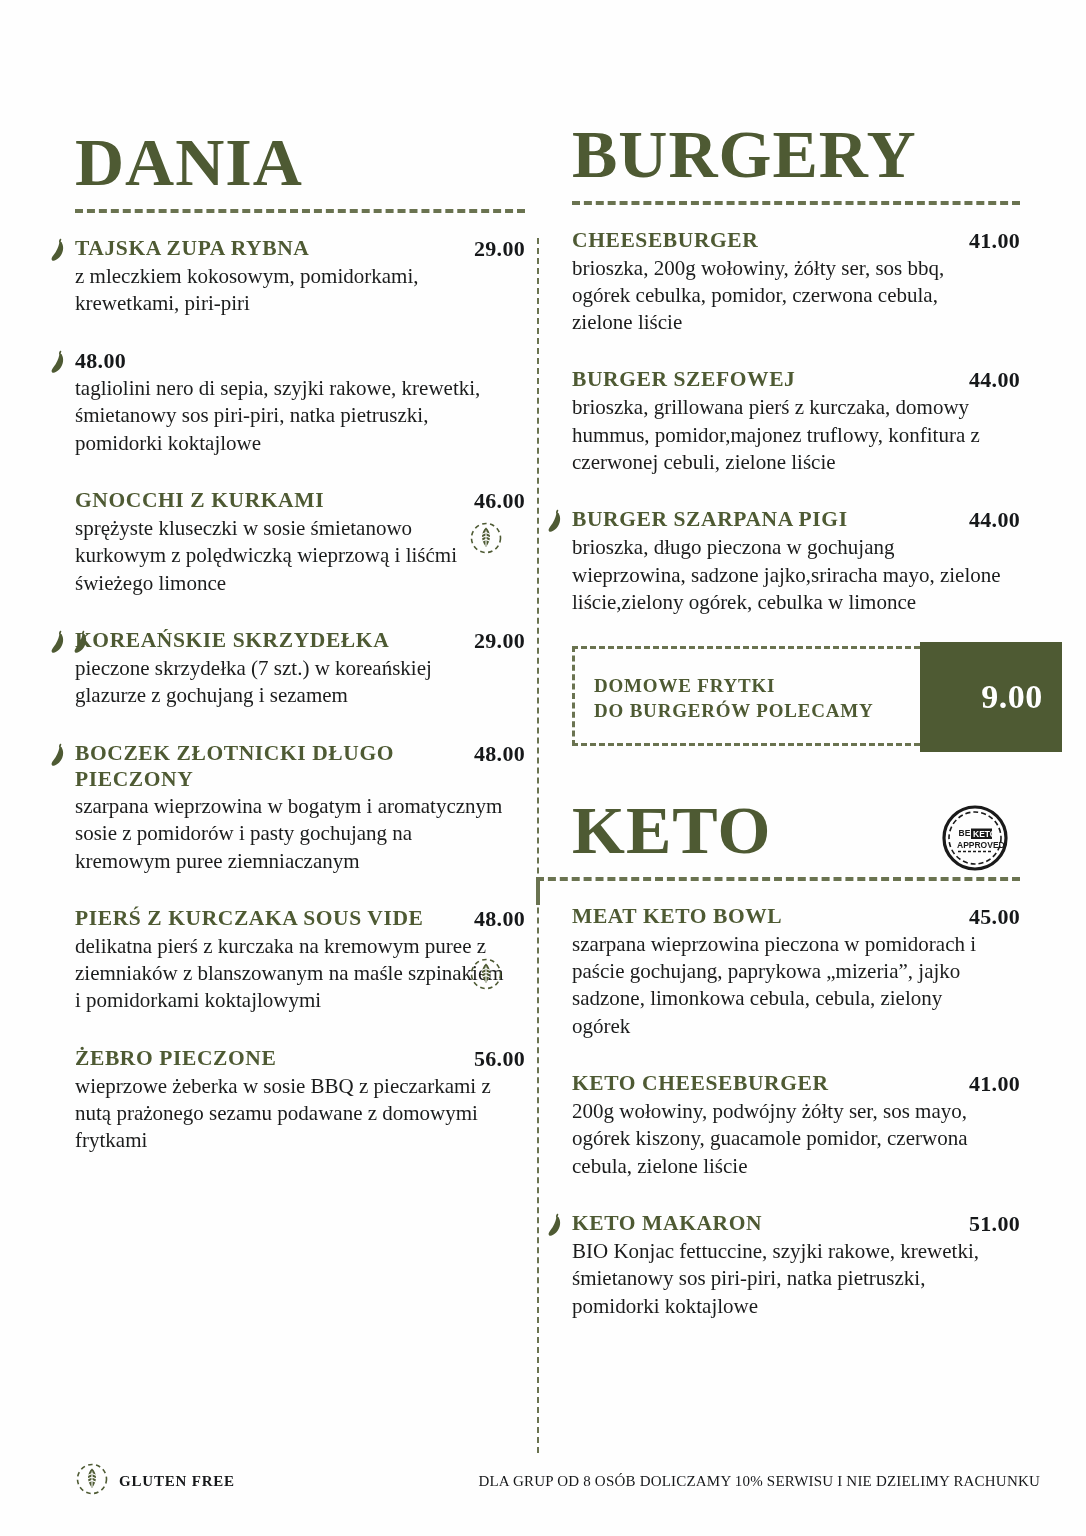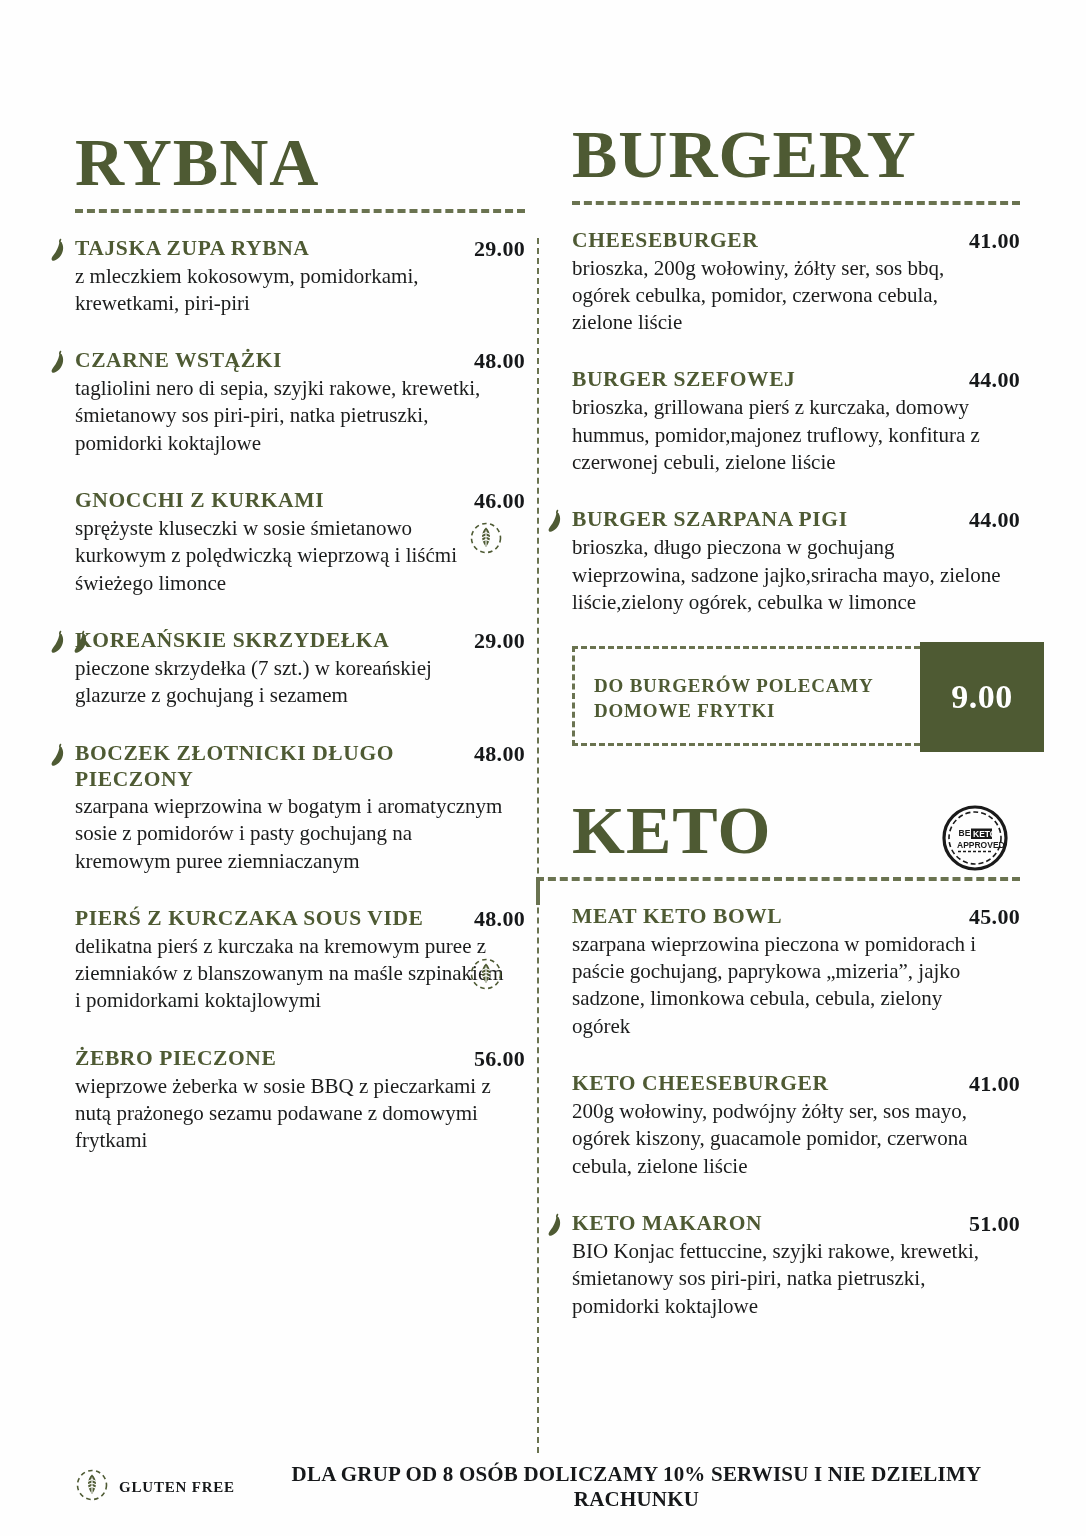--- a/index.html
+++ b/index.html
@@ -109,23 +109,23 @@
     box-sizing:border-box;
   }
   .promo-text{
     position:absolute;left:22px;top:28px;
     font-weight:bold;font-size:19px;
     letter-spacing:0.8px;line-height:1.30;
     color:#4e5a33;text-transform:uppercase;
   }
   .promo-price-box{
     position:absolute;left:348px;top:-4px;
-    width:124px;height:110px;
+    width:100px;height:110px;
     background:#4e5a33;
-    display:flex;align-items:center;justify-content:center;
+    display:flex;align-items:center;justify-content:center;padding-left:42px;
   }
   .promo-price{
     color:#fff;font-weight:bold;font-size:34px;letter-spacing:0.5px;
   }
 
   
   .keto-row{position:relative;display:flex;align-items:flex-end;}
   .keto-stamp{
     position:absolute;right:12px;bottom:6px;
     width:66px;height:66px;
@@ -135,35 +135,35 @@
   .footer{
     position:absolute;left:75px;top:1462px;width:965px;
     display:flex;align-items:center;gap:38px;
   }
   .gf-foot{display:flex;align-items:center;gap:10px;flex:0 0 auto;}
   .gf-foot-label{
     font-weight:bold;font-size:15px;letter-spacing:0.8px;
     color:#16181a;text-transform:uppercase;
   }
   .foot-note{
-    flex:1 1 auto;text-align:center;
-    font-weight:bold;font-size:21px;letter-spacing:0.2px;
+    flex:1 1 auto;text-align:right;
+    font-weight:normal;font-size:15px;letter-spacing:0.2px;
     color:#16181a;text-transform:uppercase;
     margin-left:-40px;
   }
 </style>
 </head>
 <body>
 
 <div class="page">
 
   <div class="vdivider"></div>
 
   <div class="col-left">
-    <div class="section-title">RYBNA</div>
+    <div class="section-title">DANIA</div>
     <div class="title-rule"></div>
     <div id="dania-items">
         <div class="item">
           <span class="chili-wrap">
             <svg class="chili" width="22" height="26" viewBox="0 0 22 26">
               <path d="M13.5 2.5 C12.5 4 12.8 5.4 13.9 6.2" stroke="#4e5a33" stroke-width="1.6" fill="none" stroke-linecap="round"></path>
               <path d="M14.6 5.6 C17.2 9.5 16.6 16 12.2 20.6 C9.6 23.3 6.6 24.3 5.2 23.4 C4 22.6 4.6 20.4 6.4 18.2 C9.6 14.2 11.6 9.8 12.2 6.2 C12.4 5.2 14 4.6 14.6 5.6 Z" fill="#4e5a33"></path>
             </svg>
           </span>
           <div class="item-head">
@@ -173,21 +173,20 @@
           <div class="item-desc">z mleczkiem kokosowym, pomidorkami, krewetkami, piri-piri</div>
         </div>
         <div class="item">
           <span class="chili-wrap">
             <svg class="chili" width="22" height="26" viewBox="0 0 22 26">
               <path d="M13.5 2.5 C12.5 4 12.8 5.4 13.9 6.2" stroke="#4e5a33" stroke-width="1.6" fill="none" stroke-linecap="round"></path>
               <path d="M14.6 5.6 C17.2 9.5 16.6 16 12.2 20.6 C9.6 23.3 6.6 24.3 5.2 23.4 C4 22.6 4.6 20.4 6.4 18.2 C9.6 14.2 11.6 9.8 12.2 6.2 C12.4 5.2 14 4.6 14.6 5.6 Z" fill="#4e5a33"></path>
             </svg>
           </span>
           <div class="item-head">
-            <div class="item-name">CZARNE WSTĄŻKI</div>
             <div class="item-price">48.00</div>
           </div>
           <div class="item-desc">tagliolini nero di sepia, szyjki rakowe, krewetki, śmietanowy sos piri-piri, natka pietruszki, pomidorki koktajlowe</div>
         </div>
         <div class="item">
           <span class="gf-badge" style="top:34px"><svg viewBox="0 0 34 34" width="34" height="34">
               <circle cx="17" cy="17" r="14.5" fill="none" stroke="#4e5a33" stroke-width="1.6" stroke-dasharray="4.5 3.5"></circle>
               <path d="M17 6.5 C12 11 11.5 19 17 26 C22.5 19 22 11 17 6.5 Z" fill="#4e5a33"></path>
               <path d="M17 9.5 L17 25" stroke="#fefefe" stroke-width="1.1"></path>
               <path d="M12.6 13.6 L17 11.6 L21.4 13.6" stroke="#fefefe" stroke-width="1.1" fill="none"></path>
@@ -284,22 +283,22 @@
             <div class="item-name">BURGER SZARPANA PIGI</div>
             <div class="item-price">44.00</div>
           </div>
           <div class="item-desc">brioszka, długo pieczona w gochujang wieprzowina, sadzone jajko,sriracha mayo, zielone liście,zielony ogórek, cebulka w limonce</div>
         </div>
       </div>
 
     <div class="promo">
       <div class="promo-dashed"></div>
       <div class="promo-text">
+        <div>DOMOWE FRYTKI</div>
         <div>DO BURGERÓW POLECAMY</div>
-        <div>DOMOWE FRYTKI</div>
       </div>
       <div class="promo-price-box">
         <span class="promo-price">9.00</span>
       </div>
     </div>
 
     <div class="keto-row">
       <div class="section-title">KETO</div>
       <span class="keto-stamp">
         <svg viewBox="0 0 66 66" width="66" height="66">

